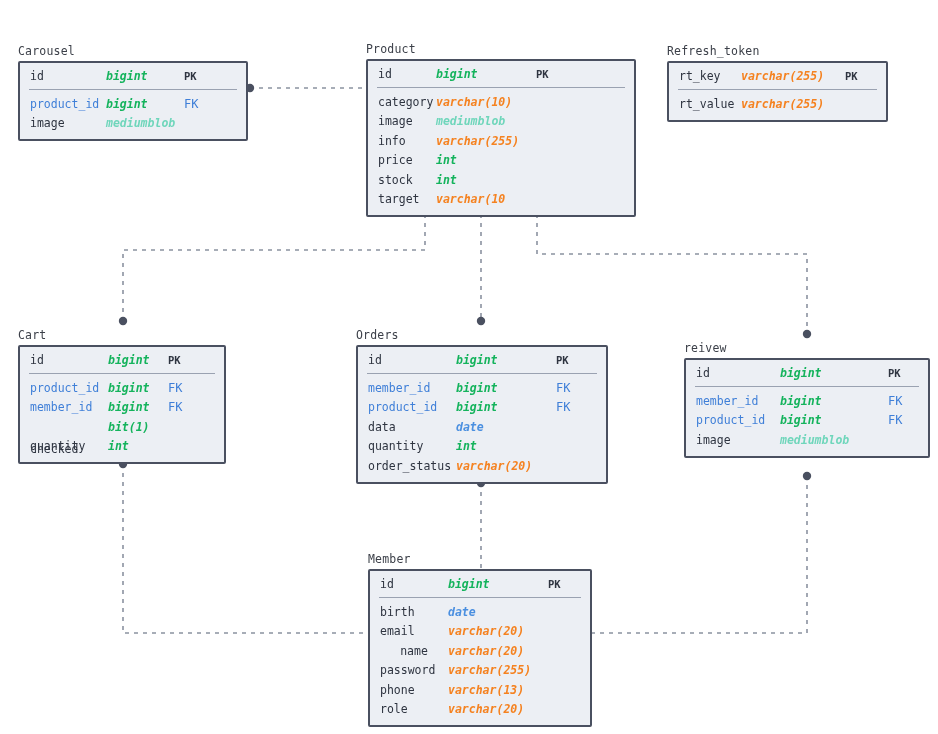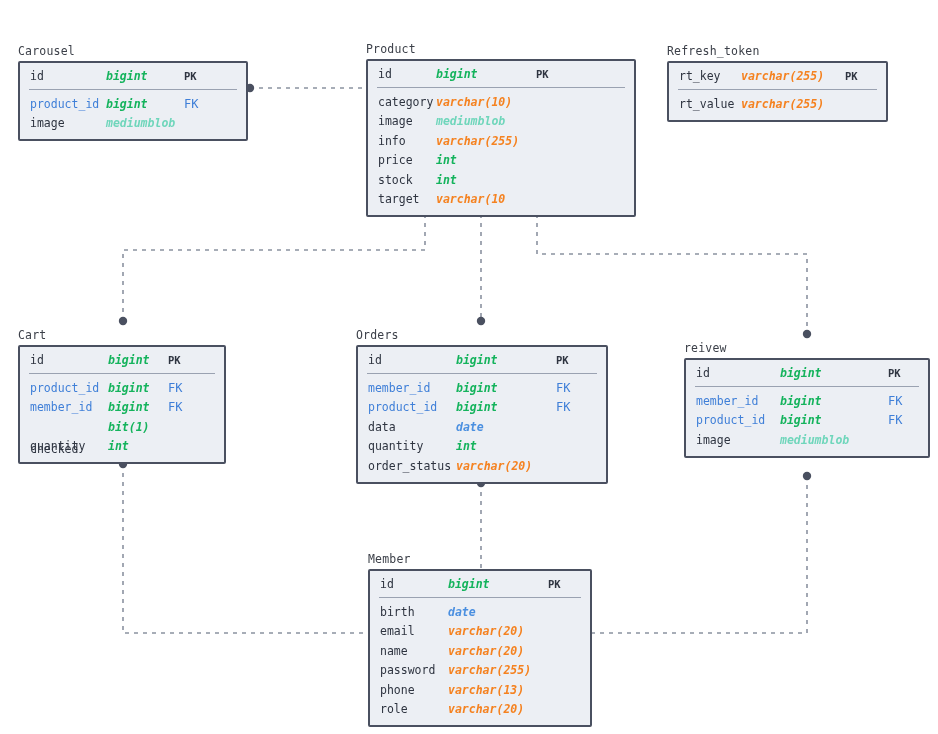--- a/index.html
+++ b/index.html
@@ -314,21 +314,21 @@
               <span class="col-name c-name" style="width: 68px;">birth</span>
               <span class="col-type c-type t-date" style="width: 100px;">date</span>
               <span class="col-key key-pk"></span>
             </div>
             <div class="row">
               <span class="col-name c-name" style="width: 68px;">email</span>
               <span class="col-type c-type t-varchar" style="width: 100px;">varchar(20)</span>
               <span class="col-key key-pk"></span>
             </div>
             <div class="row">
-              <span class="col-name c-name" style="width: 68px;">name</span>
+              <span class="col-name c-name" style="width: 68px; text-align: center;">name</span>
               <span class="col-type c-type t-varchar" style="width: 100px;">varchar(20)</span>
               <span class="col-key key-pk"></span>
             </div>
             <div class="row">
               <span class="col-name c-name" style="width: 68px;">password</span>
               <span class="col-type c-type t-varchar" style="width: 100px;">varchar(255)</span>
               <span class="col-key key-pk"></span>
             </div>
             <div class="row">
               <span class="col-name c-name" style="width: 68px;">phone</span>

